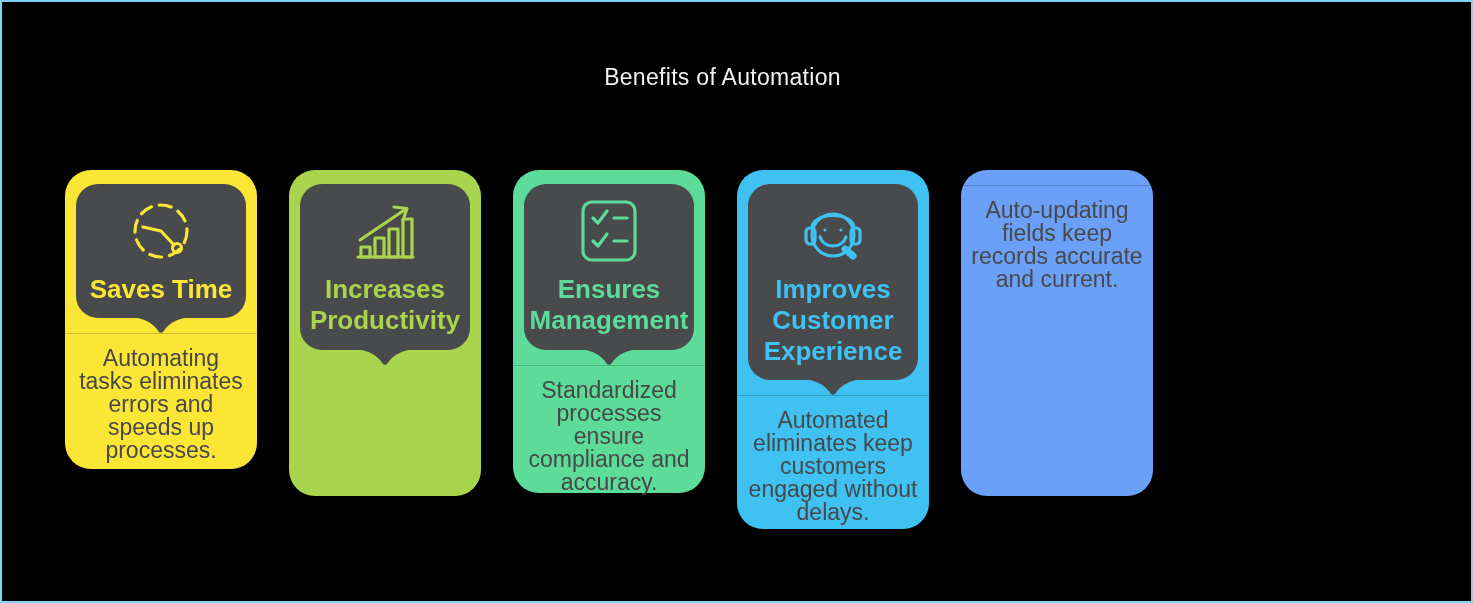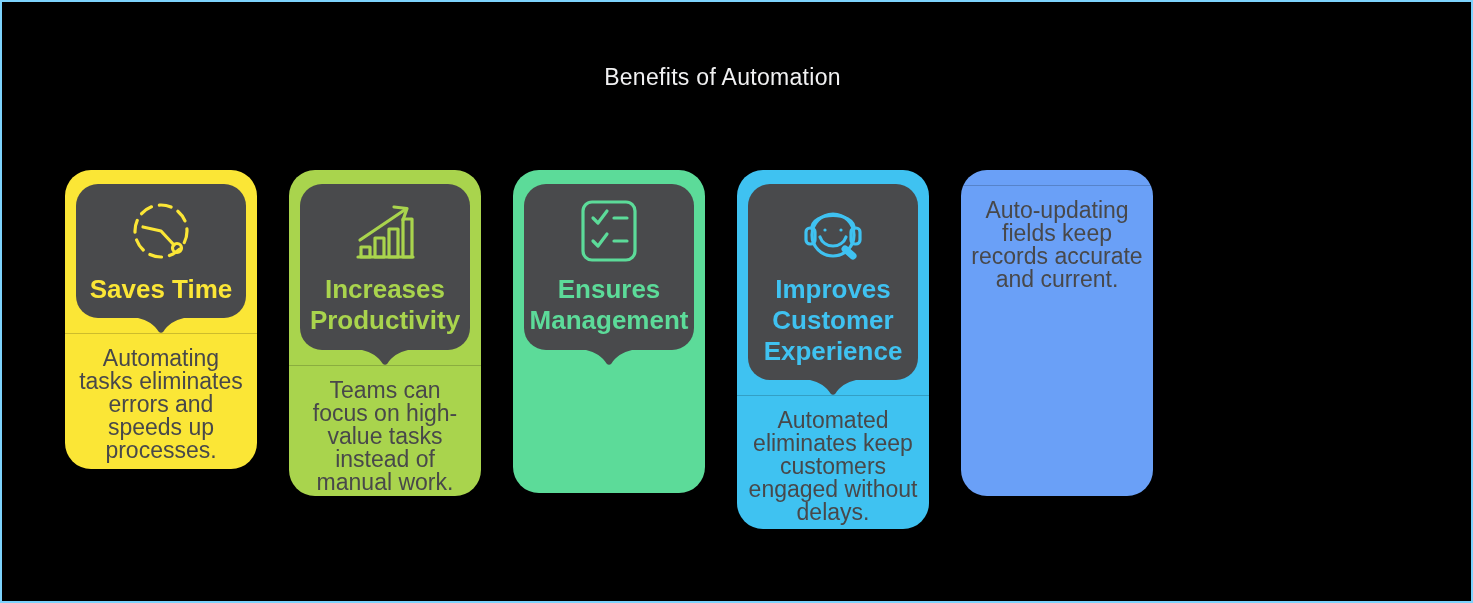--- a/index.html
+++ b/index.html
@@ -121,40 +121,40 @@
             <rect x="56" y="21" width="9" height="38"></rect>
             <path d="M13 42 L59 11"></path>
             <path d="M47 9 L60 10.5 L56 22"></path>
           </svg>
         </span>
         <h2 class="card-title">Increases Productivity</h2>
         <svg class="tail" viewBox="0 0 46 15">
           <path d="M0 0 L46 0 C37 2 29 7 25.5 13.5 Q23 16 20.5 13.5 C17 7 9 2 0 0 Z" fill="#494a4c" stroke="none"></path>
         </svg>
       </div>
-      <div class="card-body">
-        <p class="card-body-text">Teams can focus on high-value tasks instead of manual work.</p>
-      </div>
     </div>
 
     <div class="card" style="--c: #5cdb99;">
       <div class="panel">
         <span class="icon">
           <svg width="76" height="66" viewBox="0 0 76 66">
             <rect x="12" y="4" width="52" height="58" rx="9"></rect>
             <path d="M22 20 L27 25 L36 13"></path>
             <path d="M43 20 H56"></path>
             <path d="M22 43 L27 48 L36 36"></path>
             <path d="M43 43 H56"></path>
           </svg>
         </span>
         <h2 class="card-title">Ensures Management</h2>
         <svg class="tail" viewBox="0 0 46 15">
           <path d="M0 0 L46 0 C37 2 29 7 25.5 13.5 Q23 16 20.5 13.5 C17 7 9 2 0 0 Z" fill="#494a4c" stroke="none"></path>
         </svg>
+      </div>
+      <div class="card-body">
+        <p class="card-body-text">Standardized processes ensure compliance and accuracy.</p>
       </div>
     </div>
 
     <div class="card" style="--c: #3fc2f1;">
       <div class="panel">
         <span class="icon">
           <svg width="76" height="66" viewBox="0 0 76 66">
             <circle cx="38" cy="37" r="21"></circle>
             <circle cx="30" cy="32" r="1.6" fill="currentColor" stroke="none"></circle>
             <circle cx="46" cy="32" r="1.6" fill="currentColor" stroke="none"></circle>

